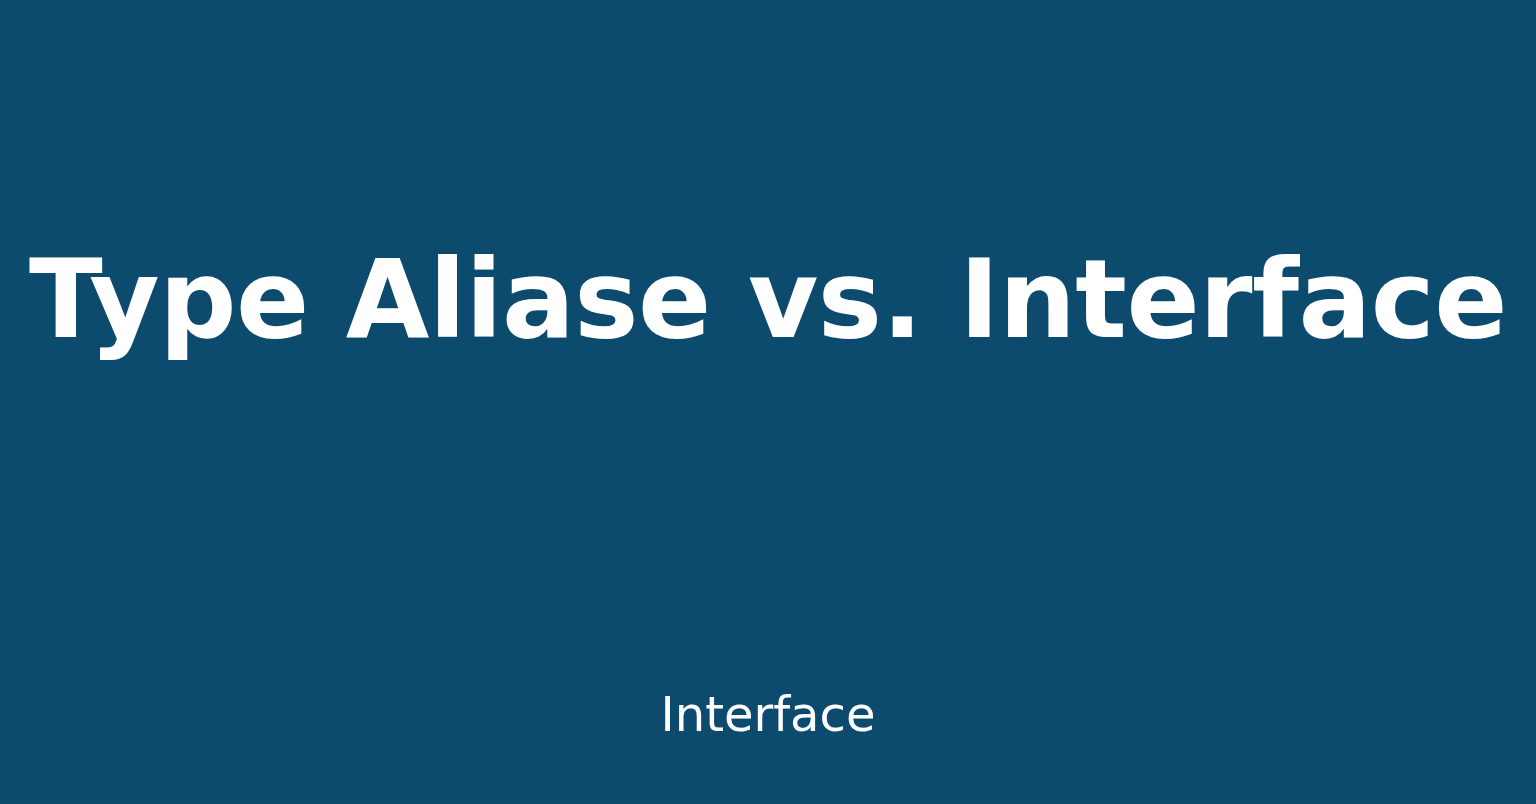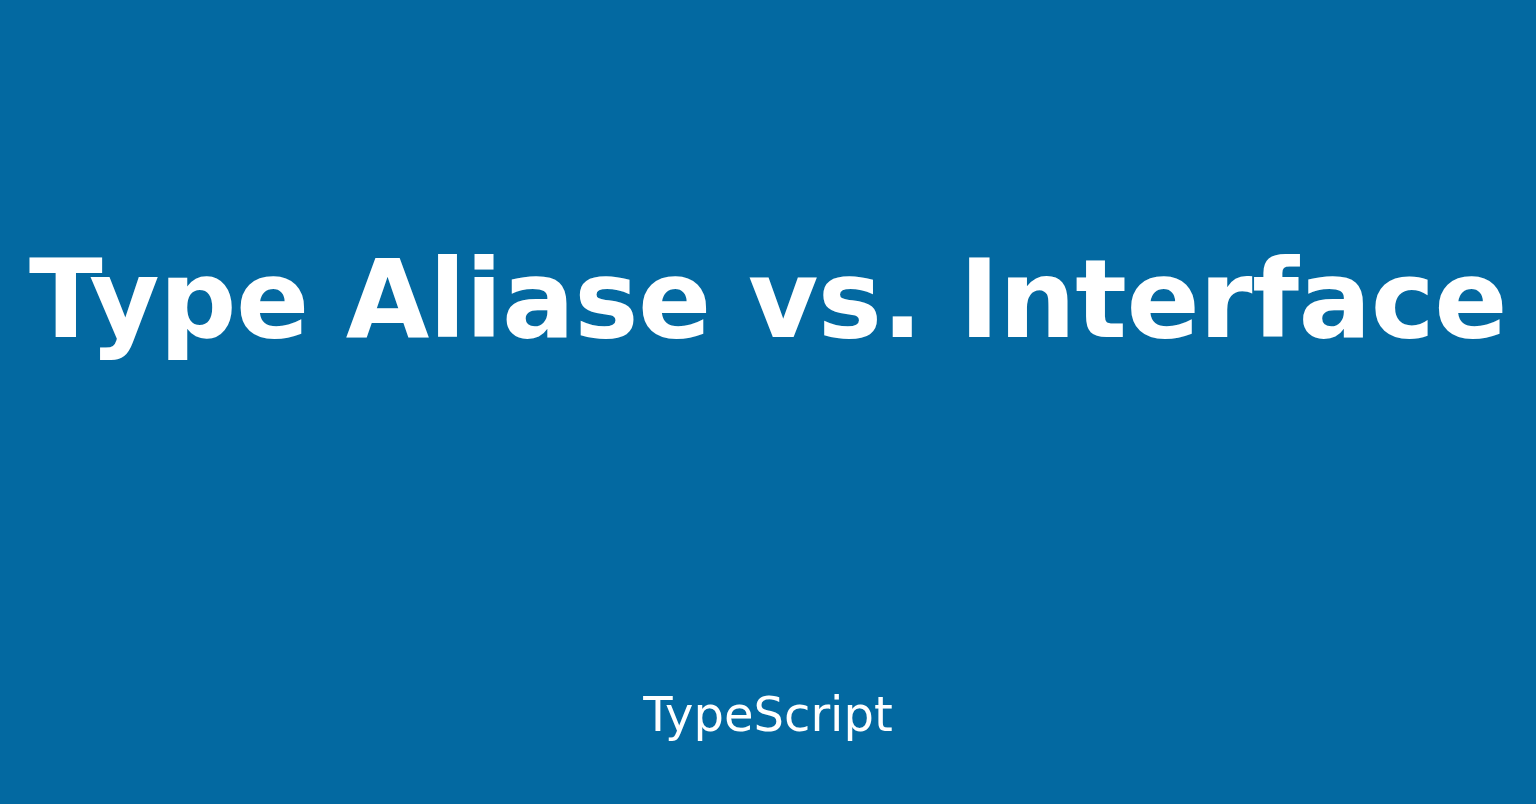--- a/index.html
+++ b/index.html
@@ -67,23 +67,23 @@
     line-height: 1.2;
     letter-spacing: 0;
     color: #ffffff;
     text-align: center;
     white-space: nowrap;
   }
 </style>
 </head>
 <body>
 
-<div class="slide" style="background-color: #0369a1; color: rgb(255, 255, 255);">
+<div class="slide" style="background-color: #0c4a6e; color: rgb(255, 255, 255);">
 
   <div class="title-block">
     <h1 class="slide-title">Type Aliase vs. Interface</h1>
   </div>
 
   <div class="subtitle-block">
-    <p class="slide-subtitle">TypeScript</p>
+    <p class="slide-subtitle">Interface</p>
   </div>
 
 </div>
 
 </body></html>

